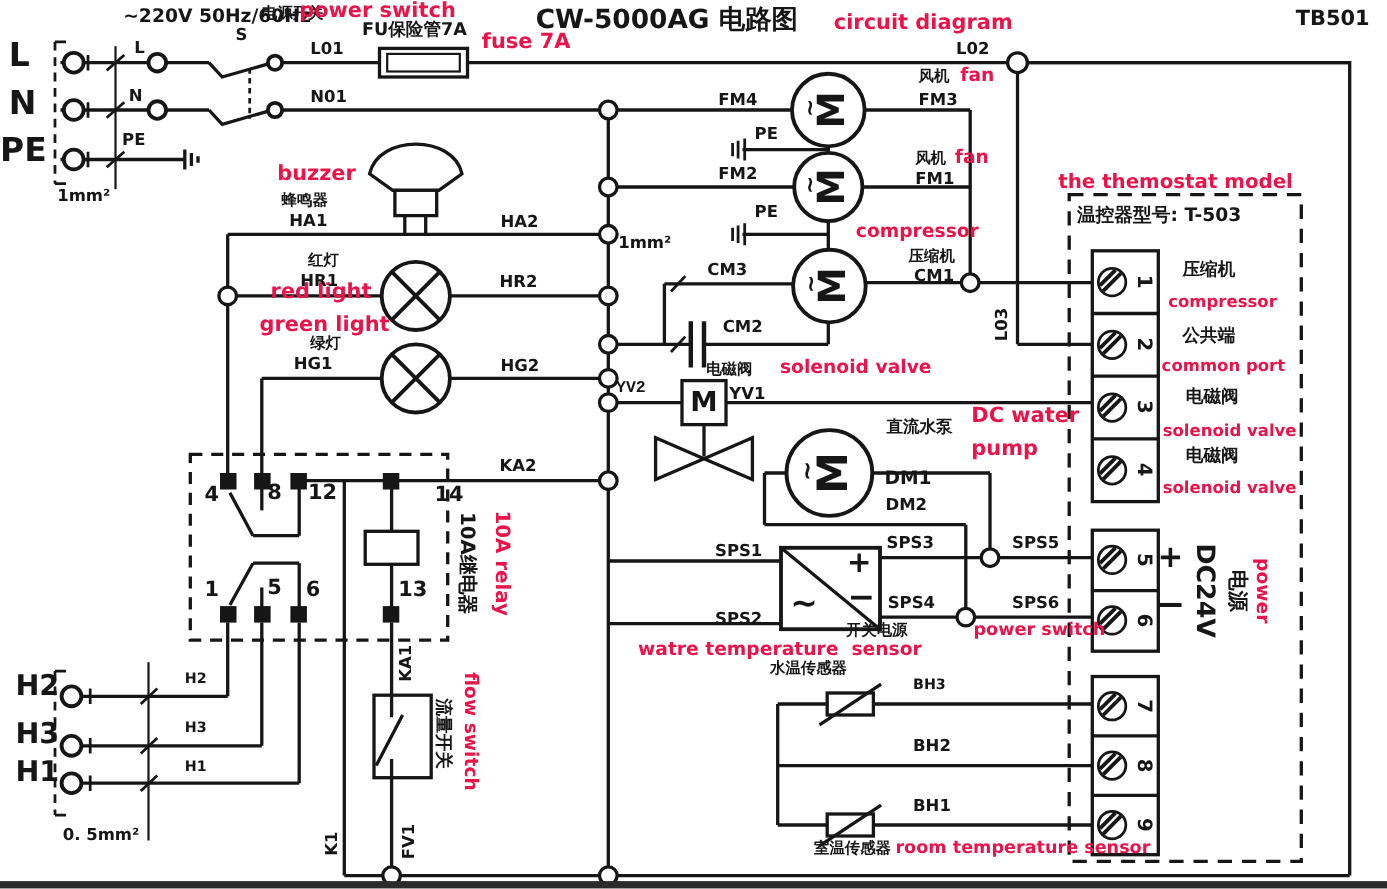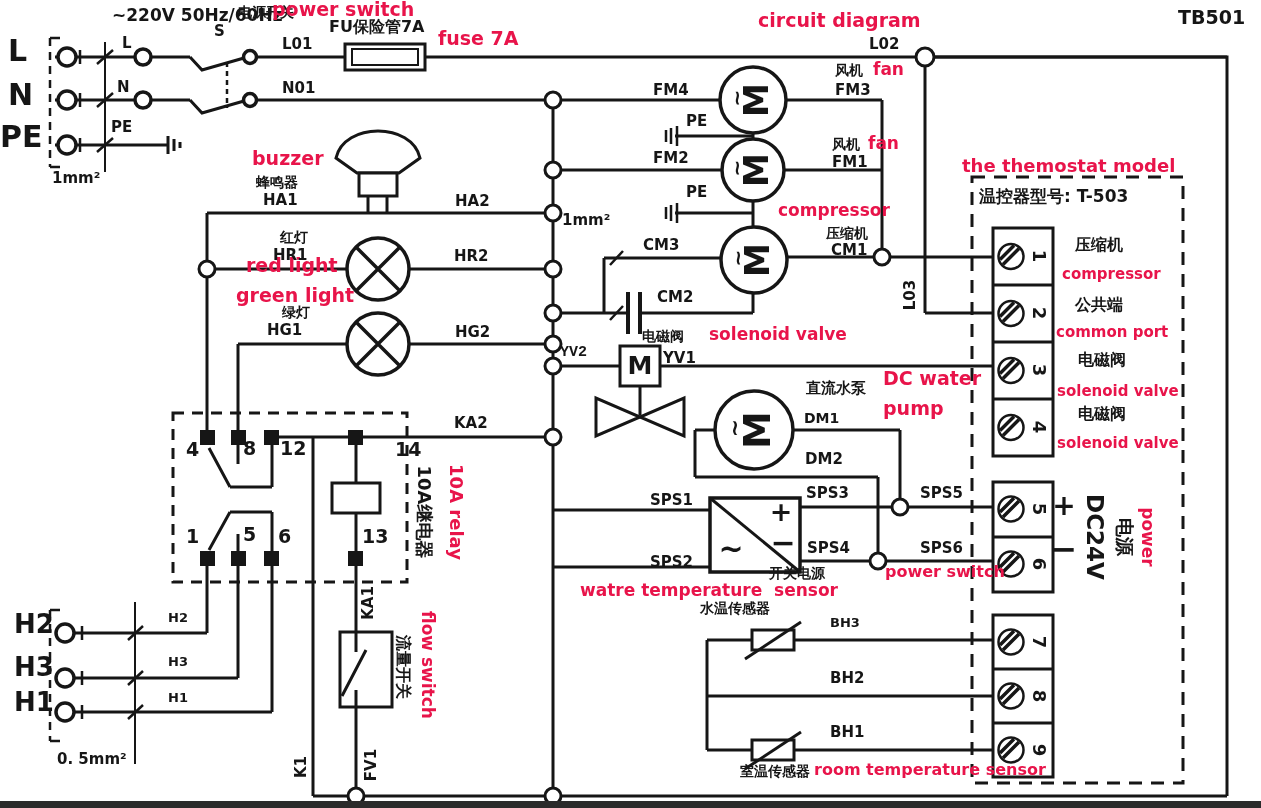--- a/index.html
+++ b/index.html
@@ -228,20 +228,21 @@
           <circle cx="65" cy="712" r="9"></circle>
     </g>
   </g>
 </svg>
 
 <div id="labels-layer">
       <div class="lbl" style="left: 112px; top: 7px; font-size: 17px;">~220V 50Hz/60Hz</div>
       <div class="lbl" style="left: 206px; top: 5px; font-size: 14px; padding-left: 32px;">电源开关</div>
       <div class="lbl red" style="left: 272px; top: 0px; font-size: 19px;">power switch</div>
       <div class="lbl" style="left: 214px; top: 24px; font-size: 15px;">S</div>
+      <div class="lbl" style="left: 487px; top: 5px; font-size: 24px;">CW-5000AG 电路图</div>
       <div class="lbl red" style="left: 758px; top: 11px; font-size: 19px;">circuit diagram</div>
       <div class="lbl" style="left: 1178px; top: 8px; font-size: 19px;">TB501</div>
       <div class="lbl" style="left: 329px; top: 19px; font-size: 16px;">FU保险管7A</div>
       <div class="lbl red" style="left: 438px; top: 29px; font-size: 19px;">fuse 7A</div>
       <div class="lbl" style="left: 282px; top: 37px; font-size: 15px;">L01</div>
       <div class="lbl" style="left: 282px; top: 81px; font-size: 15px;">N01</div>
       <div class="lbl" style="left: 869px; top: 37px; font-size: 15px; text-align: center;">L02</div>
       <div class="lbl" style="left: 8px; top: 35px; font-size: 30px;">L</div>
       <div class="lbl" style="left: 8px; top: 79px; font-size: 30px;">N</div>
       <div class="lbl" style="left: 0px; top: 121px; font-size: 30px;">PE</div>
@@ -279,21 +280,21 @@
       <div class="lbl" style="left: 267px; top: 323px; font-size: 15px;">HG1</div>
       <div class="lbl" style="left: 455px; top: 325px; font-size: 15px;">HG2</div>
       <div class="lbl" style="left: 560px; top: 345px; font-size: 15px; font-family: Liberation Mono, monospace;">YV2</div>
       <div class="lbl" style="left: 642px; top: 329px; font-size: 14px;">电磁阀</div>
       <div class="lbl red" style="left: 709px; top: 326px; font-size: 17px;">solenoid valve</div>
       <div class="lbl" style="left: 663px; top: 351px; font-size: 15px;">YV1</div>
       <div class="lbl" style="left: 640px; top: 366px; font-size: 25px; transform: translate(-50%, -50%);">M</div>
       <div class="lbl" style="left: 806px; top: 381px; font-size: 15px;">直流水泵</div>
       <div class="lbl red" style="left: 883px; top: 369px; font-size: 19px;">DC water</div>
       <div class="lbl red" style="left: 883px; top: 399px; font-size: 19px;">pump</div>
-      <div class="lbl" style="left: 804px; top: 411px; font-size: 14px;">DM1</div>
+      <div class="lbl" style="left: 804px; top: 427px; font-size: 17px;">DM1</div>
       <div class="lbl" style="left: 805px; top: 452px; font-size: 15px;">DM2</div>
       <div class="lbl" style="left: 650px; top: 493px; font-size: 15px;">SPS1</div>
       <div class="lbl" style="left: 650px; top: 555px; font-size: 15px;">SPS2</div>
       <div class="lbl" style="left: 806px; top: 486px; font-size: 15px;">SPS3</div>
       <div class="lbl" style="left: 920px; top: 486px; font-size: 15px;">SPS5</div>
       <div class="lbl" style="left: 807px; top: 541px; font-size: 15px;">SPS4</div>
       <div class="lbl" style="left: 920px; top: 541px; font-size: 15px;">SPS6</div>
       <div class="lbl" style="left: 769px; top: 566px; font-size: 14px;">开关电源</div>
       <div class="lbl red" style="left: 885px; top: 564px; font-size: 16px;">power switch</div>
       <div class="lbl" style="left: 731px; top: 549px; font-size: 30px; transform: translate(-50%, -50%);">~</div>

